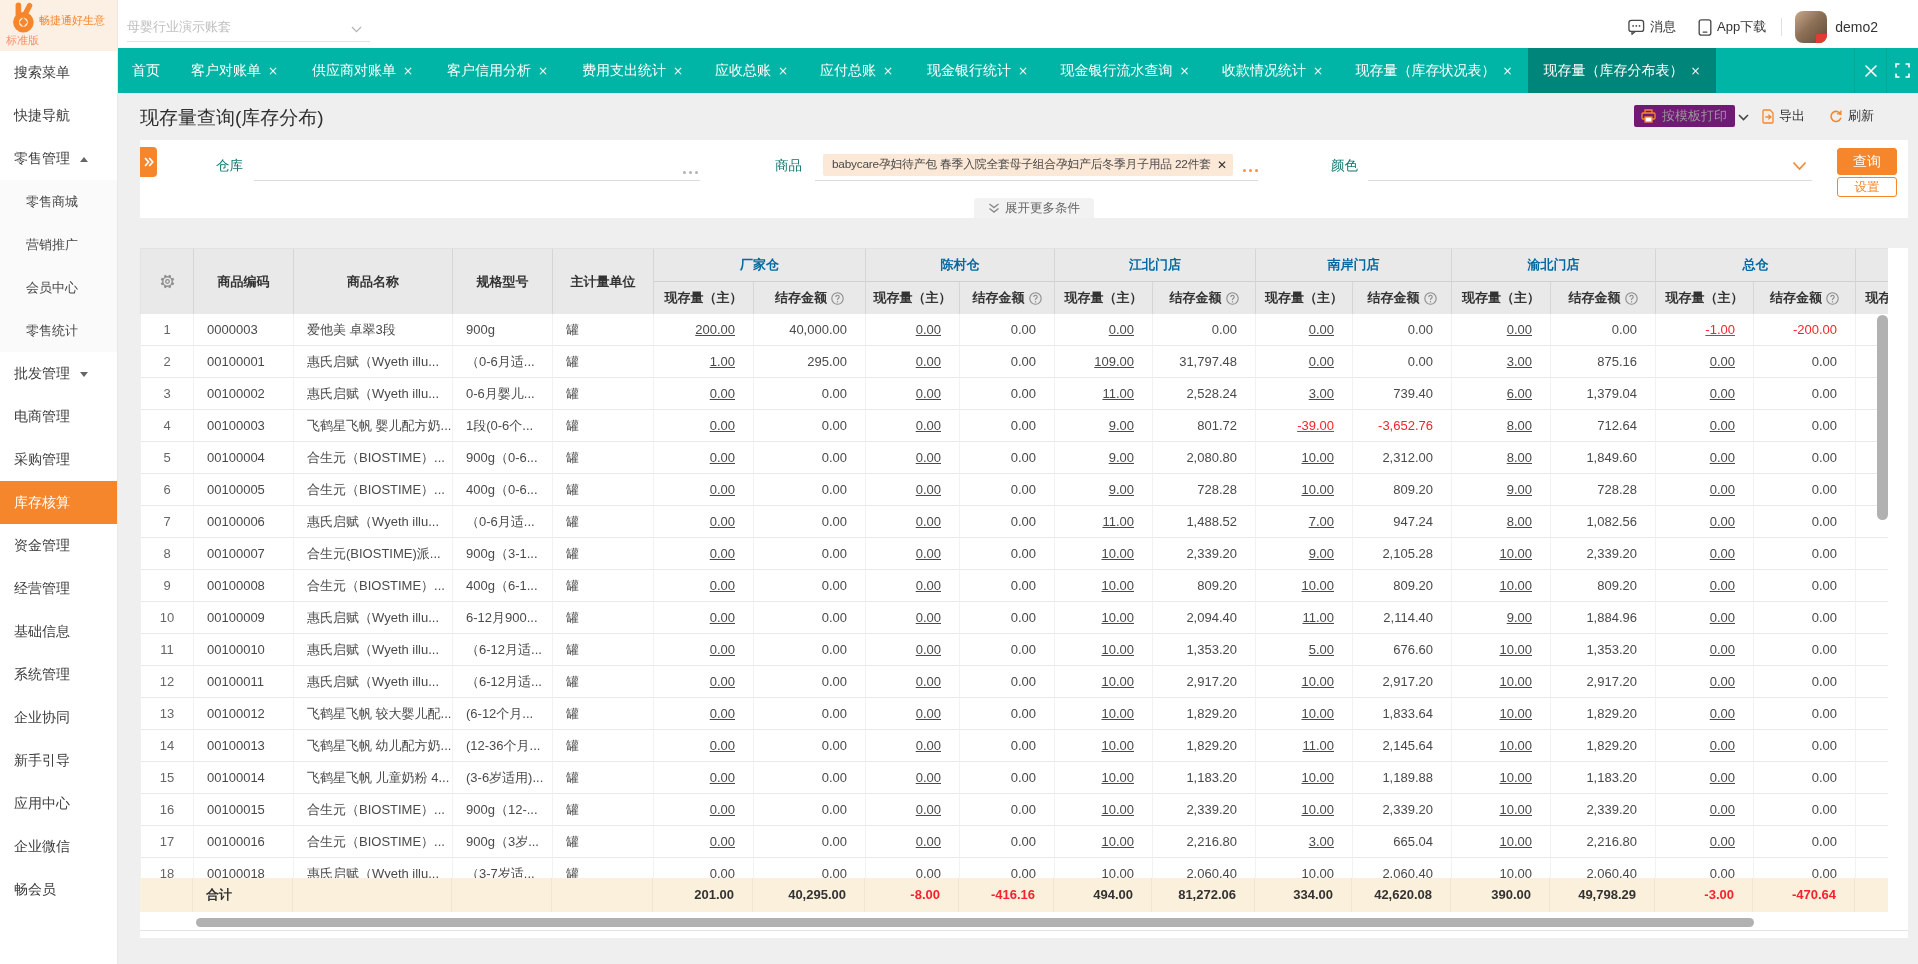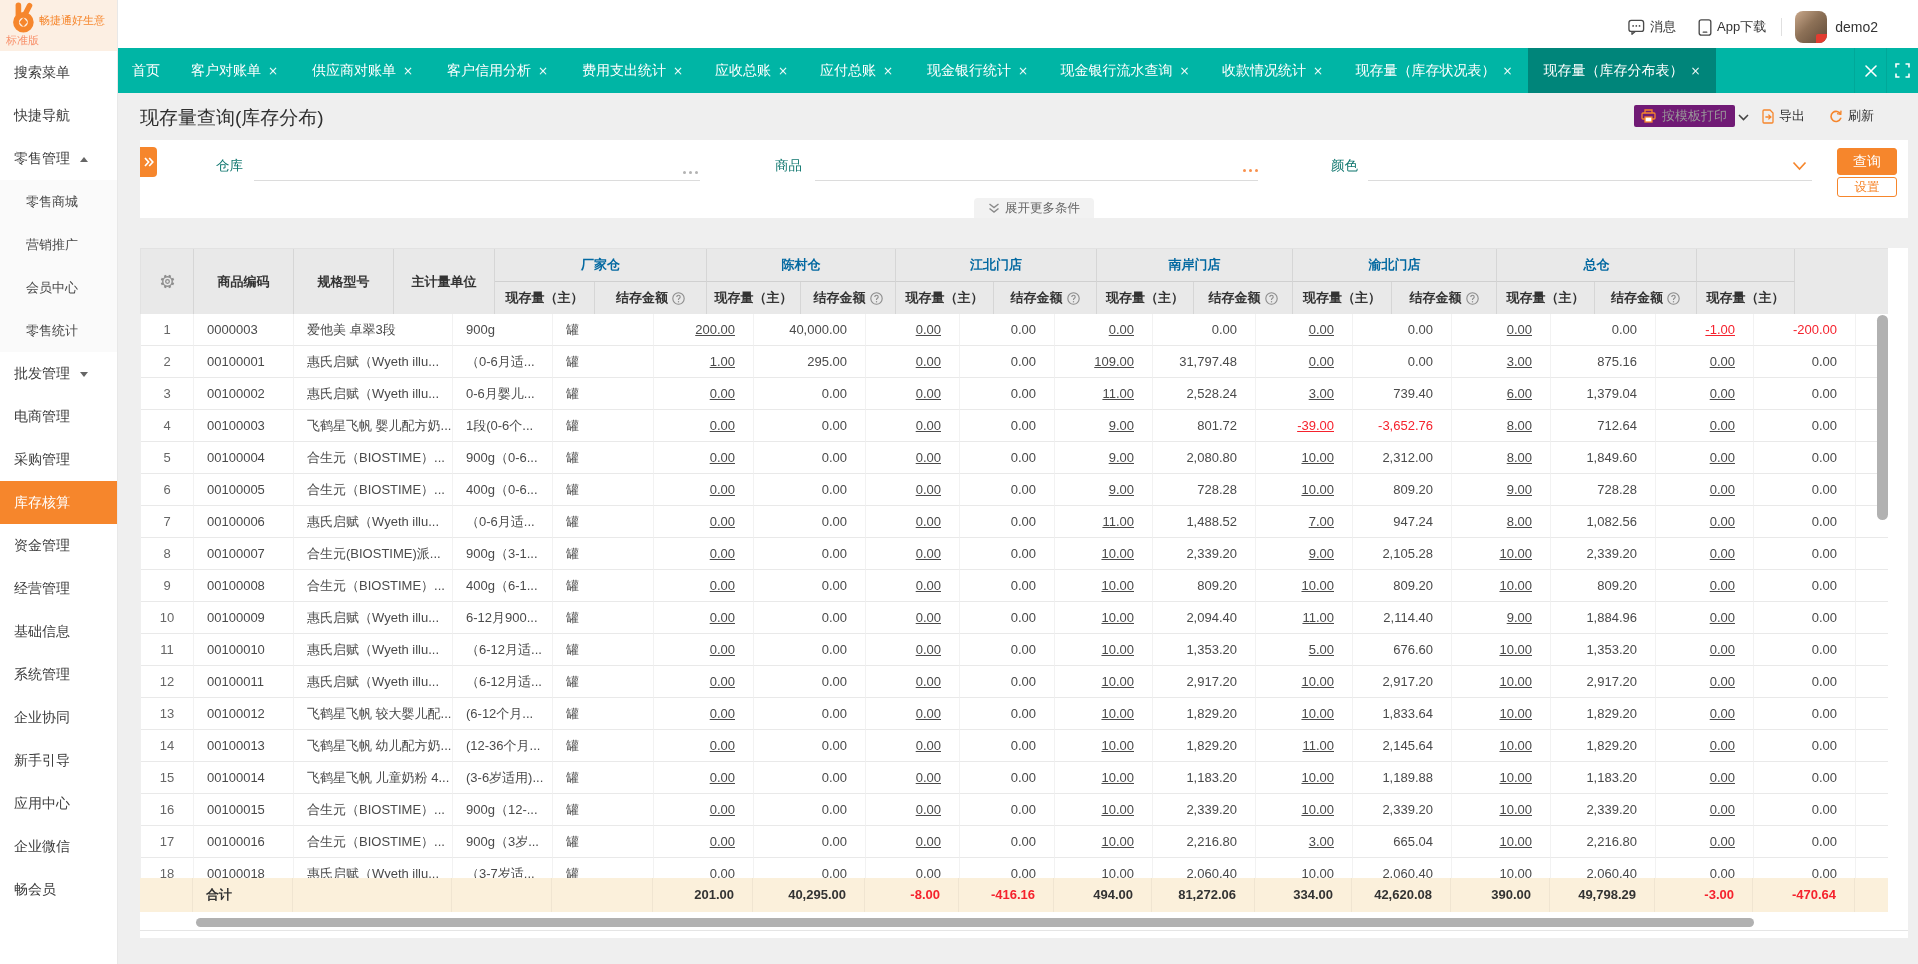--- a/index.html
+++ b/index.html
@@ -136,20 +136,28 @@
       <div class="side-item "><span>系统管理</span></div>
       <div class="side-item "><span>企业协同</span></div>
       <div class="side-item "><span>新手引导</span></div>
       <div class="side-item "><span>应用中心</span></div>
       <div class="side-item "><span>企业微信</span></div>
       <div class="side-item "><span>畅会员</span></div>
     </nav>
 </aside>
 
 <header class="topbar">
+  <div class="account">
+    <span class="account-text">母婴行业演示账套</span>
+    <span class="account-caret">
+      <svg width="11" height="7" viewBox="0 0 11 7">
+          <path d="M1,1 L5.5,5.6 L10,1" fill="none" stroke="#b5b5b5" stroke-width="1.3"></path>
+        </svg>
+    </span>
+  </div>
   <div class="top-right">
     <div class="top-act">
       <svg width="17" height="16" viewBox="0 0 19 18">
         <rect x="1" y="1.5" width="16.5" height="12.5" rx="2.6" fill="none" stroke="#4a4a4a" stroke-width="1.5"></rect>
         <path d="M4.4,14 L4.4,17.2 L8,14" fill="none" stroke="#4a4a4a" stroke-width="1.5" stroke-linejoin="round"></path>
         <circle cx="5.7" cy="7.8" r="1" fill="#4a4a4a"></circle>
           <circle cx="9.3" cy="7.8" r="1" fill="#4a4a4a"></circle>
           <circle cx="12.9" cy="7.8" r="1" fill="#4a4a4a"></circle>
       </svg>
       <span>消息</span>
@@ -284,20 +292,24 @@
             <path d="M5.2,1 L8.8,5 L5.2,9"></path>
           </g>
         </svg>
     </div>
     <span class="f-label" style="left:76px;">仓库</span>
     <div class="f-line" style="left:114px; width:446px;">
       <span class="more-wh"><span class="dots3"><i></i><i></i><i></i></span></span>
     </div>
     <span class="f-label" style="left:635px;">商品</span>
     <div class="f-line" style="left:675px; width:443px;">
+      <span class="chip">
+        <span>babycare孕妇待产包 春季入院全套母子组合孕妇产后冬季月子用品 22件套</span>
+        <span class="chip-x">✕</span>
+      </span>
       <span class="more-prod"><span class="dots3 orange"><i></i><i></i><i></i></span></span>
     </div>
     <span class="f-label" style="left:1191px;">颜色</span>
     <div class="f-line" style="left:1228px; width:444px;">
       <span class="f-caret">
         <svg width="15" height="10" viewBox="0 0 15 10">
             <path d="M1.5,1.5 L7.5,8 L13.5,1.5" fill="none" stroke="#f6862c" stroke-width="1.7"></path>
           </svg>
       </span>
     </div>
@@ -326,20 +338,21 @@
                 <line x1="8.76" y1="11.25" x2="9.41" y2="12.82" stroke="#8c8c8c" stroke-width="2.2"></line>
                 <line x1="5.24" y1="11.25" x2="4.59" y2="12.82" stroke="#8c8c8c" stroke-width="2.2"></line>
                 <line x1="2.75" y1="8.76" x2="1.18" y2="9.41" stroke="#8c8c8c" stroke-width="2.2"></line>
                 <line x1="2.75" y1="5.24" x2="1.18" y2="4.59" stroke="#8c8c8c" stroke-width="2.2"></line>
                 <line x1="5.24" y1="2.75" x2="4.59" y2="1.18" stroke="#8c8c8c" stroke-width="2.2"></line>
                 <line x1="8.76" y1="2.75" x2="9.41" y2="1.18" stroke="#8c8c8c" stroke-width="2.2"></line>
                 <line x1="11.25" y1="5.24" x2="12.82" y2="4.59" stroke="#8c8c8c" stroke-width="2.2"></line>
               </svg>
             </div>
             <div class="th-fixed" style="width: 100px;">商品编码</div>
+            <div class="th-fixed" style="width: 159px;">商品名称</div>
             <div class="th-fixed" style="width: 100px;">规格型号</div>
             <div class="th-fixed" style="width: 101px;">主计量单位</div>
             <div class="th-group" style="width: 212px;">
               <div class="th-gname">厂家仓</div>
               <div class="th-cols">
                 <div class="th-col" style="width: 100px;">现存量（主）</div>
                 <div class="th-col" style="width: 112px;">
                   <span>结存金额</span>
                   <svg class="qmark" width="13" height="13" viewBox="0 0 13 13">
                     <circle cx="6.5" cy="6.5" r="5.7" fill="none" stroke="#8c8c8c" stroke-width="1.1"></circle>

